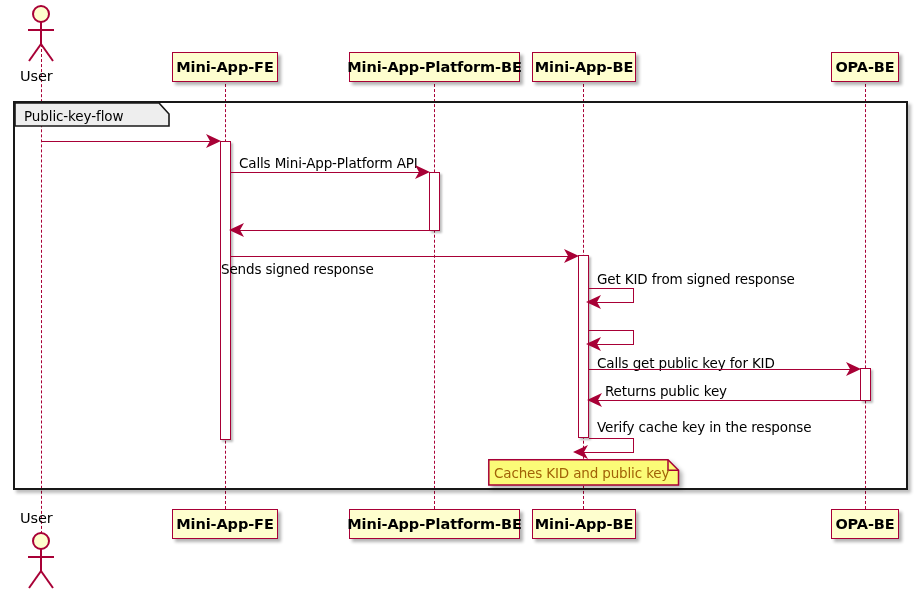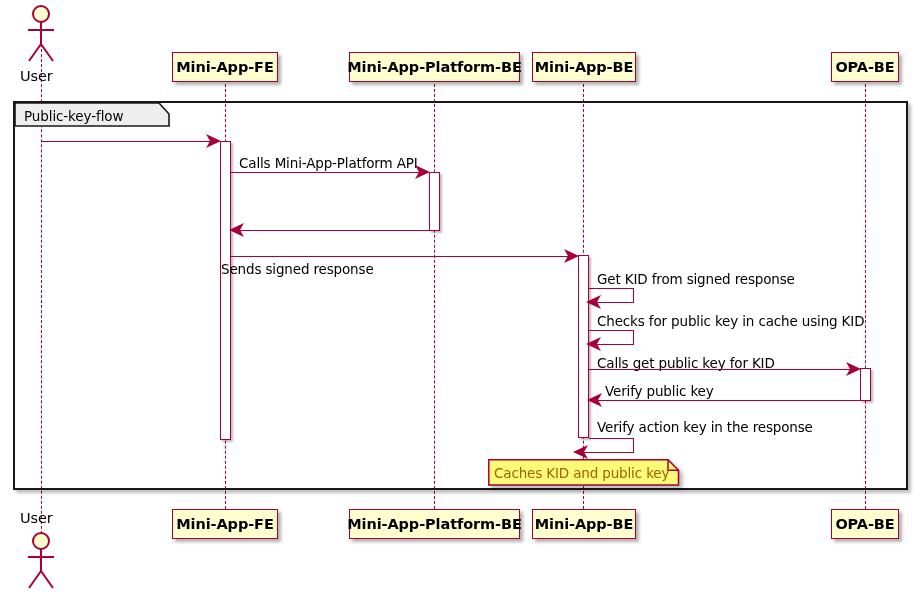--- a/index.html
+++ b/index.html
@@ -186,41 +186,40 @@
   </svg>
 
   <div class="msg-label" style="left:597px; top:273px;">Get KID from signed response</div>
   <div class="msg-line" style="left:589px; top:288px; width:45px;"></div>
   <div class="msg-vline" style="left:633px; top:288px; height:14px;"></div>
   <div class="msg-line" style="left:597px; top:302px; width:37px;"></div>
   <svg class="abs" style="left:585px; top:295px; width:16px; height:14px;" viewBox="0 0 16 14">
     <path d="M16,0 L1,7 L16,14 L12,7 Z" fill="#A80036"></path>
   </svg>
 
-  <div class="msg-label" style="left:597px; top:315px;">Checks for public key in cache using KID</div>
   <div class="msg-line" style="left:589px; top:330px; width:45px;"></div>
   <div class="msg-vline" style="left:633px; top:330px; height:14px;"></div>
   <div class="msg-line" style="left:597px; top:344px; width:37px;"></div>
   <svg class="abs" style="left:585px; top:337px; width:16px; height:14px;" viewBox="0 0 16 14">
     <path d="M16,0 L1,7 L16,14 L12,7 Z" fill="#A80036"></path>
   </svg>
 
   <div class="msg-label" style="left:597px; top:357px;">Calls get public key for KID</div>
   <div class="msg-line" style="left:589px; top:369px; width:270px;"></div>
   <svg class="abs" style="left:846px; top:362px; width:16px; height:14px;" viewBox="0 0 16 14">
     <path d="M0,0 L15,7 L0,14 L4,7 Z" fill="#A80036"></path>
   </svg>
 
-  <div class="msg-label" style="left:605px; top:385px;">Verify public key</div>
+  <div class="msg-label" style="left:605px; top:385px;">Returns public key</div>
   <div class="msg-line" style="left:591px; top:400px; width:269px;"></div>
   <svg class="abs" style="left:586px; top:393px; width:16px; height:14px;" viewBox="0 0 16 14">
     <path d="M16,0 L1,7 L16,14 L12,7 Z" fill="#A80036"></path>
   </svg>
 
-  <div class="msg-label" style="left:597px; top:421px;">Verify action key in the response</div>
+  <div class="msg-label" style="left:597px; top:421px;">Verify cache key in the response</div>
   <div class="msg-line" style="left:589px; top:438px; width:45px;"></div>
   <div class="msg-vline" style="left:633px; top:438px; height:14px;"></div>
   <div class="msg-line" style="left:583px; top:452px; width:51px;"></div>
   <svg class="abs" style="left:572px; top:445px; width:16px; height:14px;" viewBox="0 0 16 14">
     <path d="M16,0 L1,7 L16,14 L12,7 Z" fill="#A80036"></path>
   </svg>
 
   <svg class="abs" style="left:488px; top:459px; width:192px; height:27px; filter:drop-shadow(3px 3px 2px rgba(0,0,0,0.30));" viewBox="0 0 192 27">
     <path d="M0.8,0.8 L180,0.8 L190.5,11.3 L190.5,26 L0.8,26 Z" fill="#FBFB77" stroke="#A80036" stroke-width="1.5" stroke-linejoin="miter"></path>
     <path d="M180,0.8 L180,11.3 L190.5,11.3" fill="none" stroke="#A80036" stroke-width="1.5"></path>

